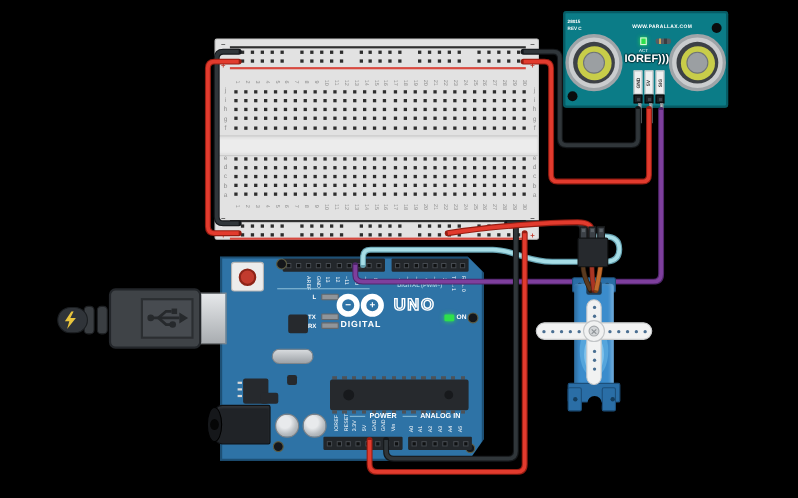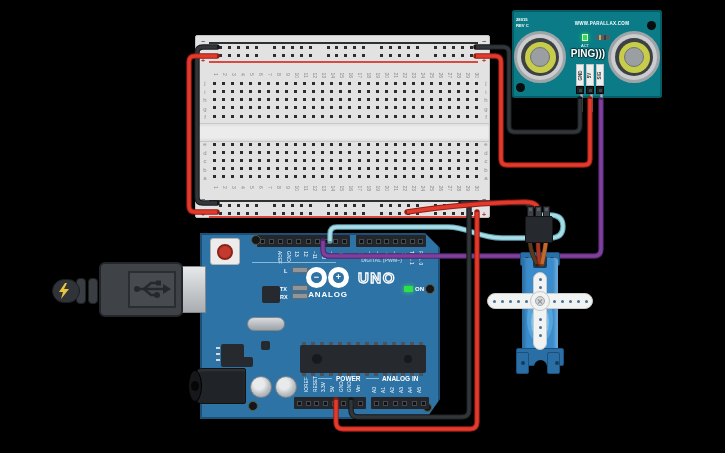--- a/index.html
+++ b/index.html
@@ -708,21 +708,21 @@
     <div class="ledbar" style="left:92px;top:52px"></div>
     <span class="ledlabel" style="left:80px;top:61px">RX</span>
     <div class="ledbar" style="left:92px;top:60px"></div>
 
     <div class="logo-circle" style="left:106px;top:34px">
         <span class="logo-sym">−</span>
       </div>
     <div class="logo-circle" style="left:128px;top:34px">
         <span class="logo-sym">+</span>
       </div>
-    <div class="abs" style="left:100px;top:57px;width:56px;text-align:center;font-size:8px;font-weight:bold;color:#fff;letter-spacing:.8px">ANALOG</div>
+    <div class="abs" style="left:100px;top:57px;width:56px;text-align:center;font-size:8px;font-weight:bold;color:#fff;letter-spacing:.8px">DIGITAL</div>
     <div id="uno-text">UNO</div>
     <div id="on-led"></div>
     <span class="ledlabel" style="left:215px;top:53px;font-size:6px">ON</span>
 
     <div class="mount" style="left:51px;top:2px;width:10px;height:10px"></div>
     <div class="mount" style="left:225px;top:51px;width:10px;height:10px"></div>
     <div class="mount" style="left:48px;top:168px;width:10px;height:10px"></div>
     <div class="mount" style="left:223px;top:170px;width:9px;height:9px"></div>
 
     <div class="chip" style="left:62px;top:53px;width:18px;height:17px"></div>
@@ -809,21 +809,21 @@
   <div id="jack-face"></div>
   <div id="jack-hole"></div>
 
   <div id="ping">
     <div class="ping-txt" style="left:4px;top:7px;font-size:4.2px;font-weight:bold">28015</div>
     <div class="ping-txt" style="left:4px;top:13px;font-size:4.2px;font-weight:bold">REV C</div>
     <div class="ping-txt" style="left:40px;top:11px;width:100px;text-align:center;font-size:4.5px;font-weight:bold;letter-spacing:.3px">WWW.PARALLAX.COM</div>
     <div id="act-led"></div>
     <div class="ping-txt" style="left:66px;top:33px;width:14px;text-align:center;font-size:4px">ACT</div>
     <div id="resistor"></div>
-    <div id="ping-name">PING)))</div>
+    <div id="ping-name">IOREF)))</div>
 
     <div class="transducer" style="left:2px;top:21px">
       <div class="d1">
           <div class="d2">
             <div class="d3"></div>
           </div>
         </div>
     </div>
     <div class="transducer" style="left:96px;top:21px">
       <div class="d1">

